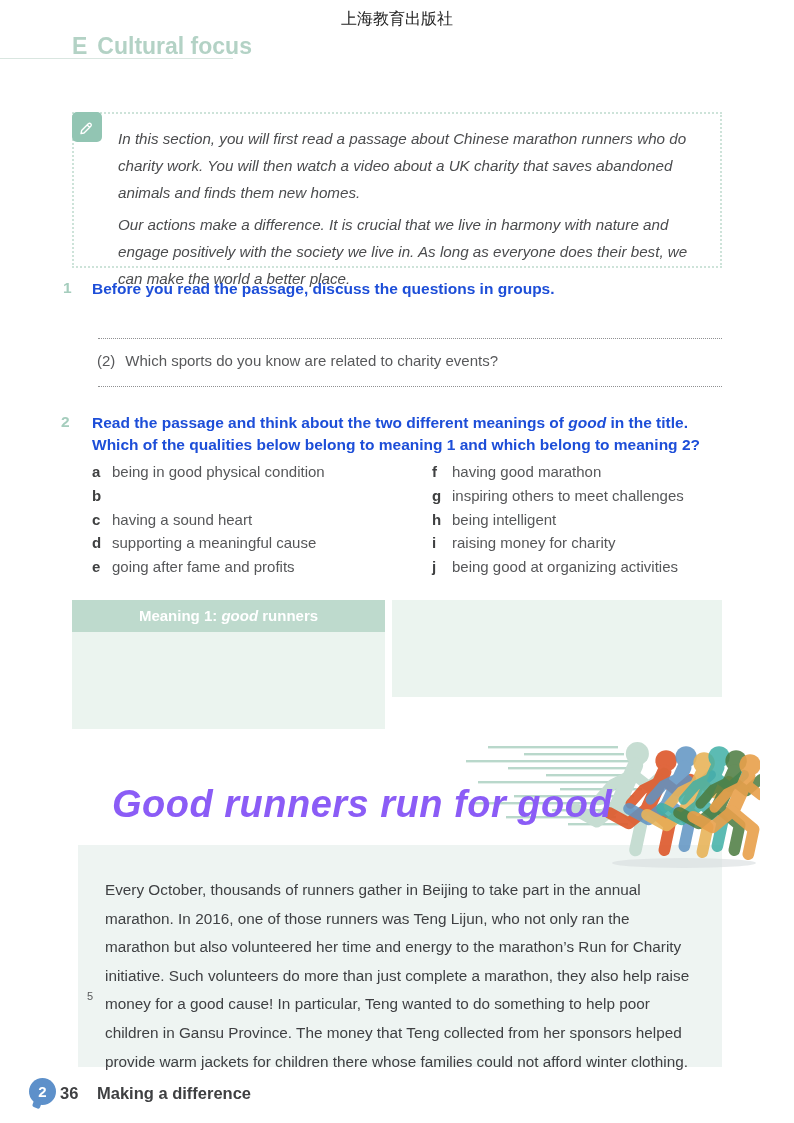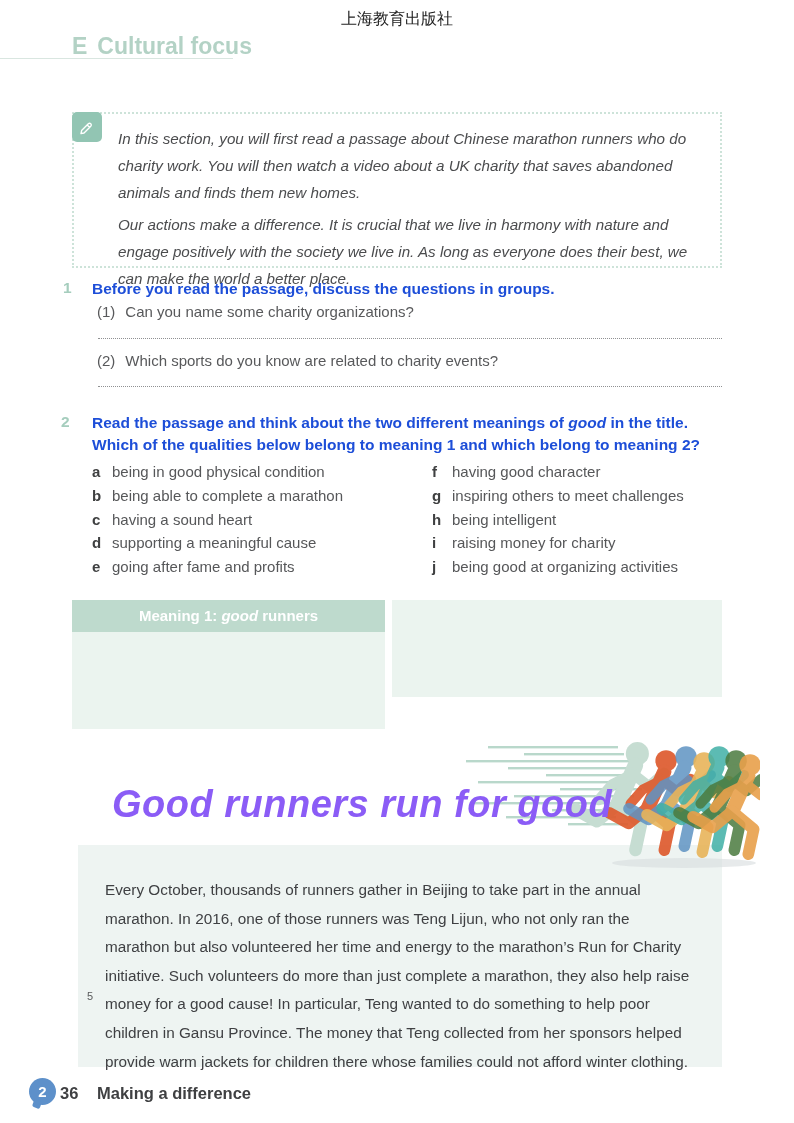--- a/index.html
+++ b/index.html
@@ -80,50 +80,46 @@
     </div>
     <div class="intro-text">
       <p>In this section, you will first read a passage about Chinese marathon runners who do charity work. You will then watch a video about a UK charity that saves abandoned animals and finds them new homes.</p>
       <p>Our actions make a difference. It is crucial that we live in harmony with nature and engage positively with the society we live in. As long as everyone does their best, we can make the world a better place.</p>
     </div>
   </div>
 
   <div class="act-num" style="left:63px; top:279px;">1</div>
   <div class="act-instruction" style="left:92px; top:278px; width:632px;">Before you read the passage, discuss the questions in groups.</div>
 
-  <div class="question" style="left:97px; top:303px;">
-    <span class="qlabel">(1)</span><span>Can you name some charity organizations?</span>
-  </div>
   <div class="answer-line" style="left:98px; top:338px; width:624px;"></div>
 
   <div class="question" style="left:97px; top:352px;">
     <span class="qlabel">(2)</span><span>Which sports do you know are related to charity events?</span>
   </div>
   <div class="answer-line" style="left:98px; top:386px; width:624px;"></div>
 
   <div class="act-num" style="left:61px; top:413px;">2</div>
   <div class="act-instruction" style="left:92px; top:412px; width:634px;">
     <span>Read the passage and think about the two different meanings of </span><span class="it">good</span><span> in the title. Which of the qualities below belong to meaning 1 and which belong to meaning 2?</span>
   </div>
 
   <div class="options">
     <div class="opt-row">
       <div class="opt-col-l">
         <span class="opt-letter">a</span>
         <span class="opt-text">being in good physical condition</span>
       </div>
       <div class="opt-col-r">
         <span class="opt-letter">f</span>
-        <span class="opt-text">having good character</span>
+        <span class="opt-text">having good marathon</span>
       </div>
     </div>
     <div class="opt-row">
       <div class="opt-col-l">
         <span class="opt-letter">b</span>
-        <span class="opt-text">being able to complete a marathon</span>
       </div>
       <div class="opt-col-r">
         <span class="opt-letter">g</span>
         <span class="opt-text">inspiring others to meet challenges</span>
       </div>
     </div>
     <div class="opt-row">
       <div class="opt-col-l">
         <span class="opt-letter">c</span>
         <span class="opt-text">having a sound heart</span>

